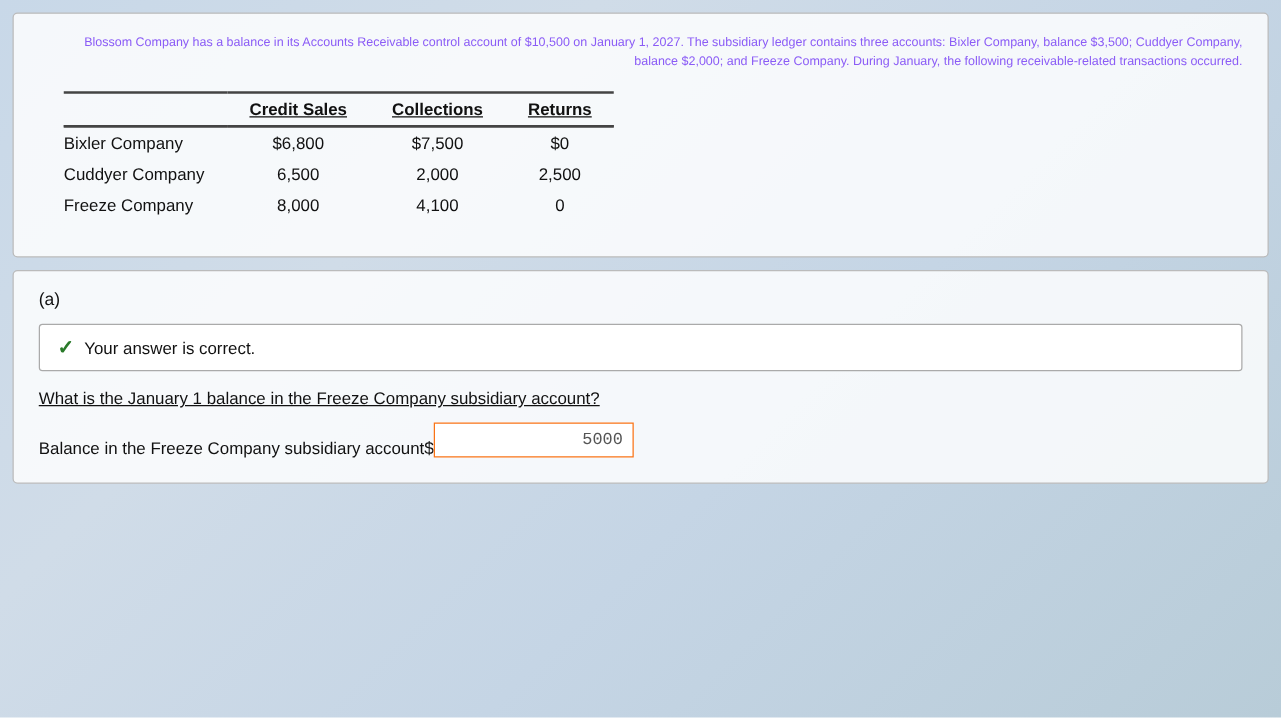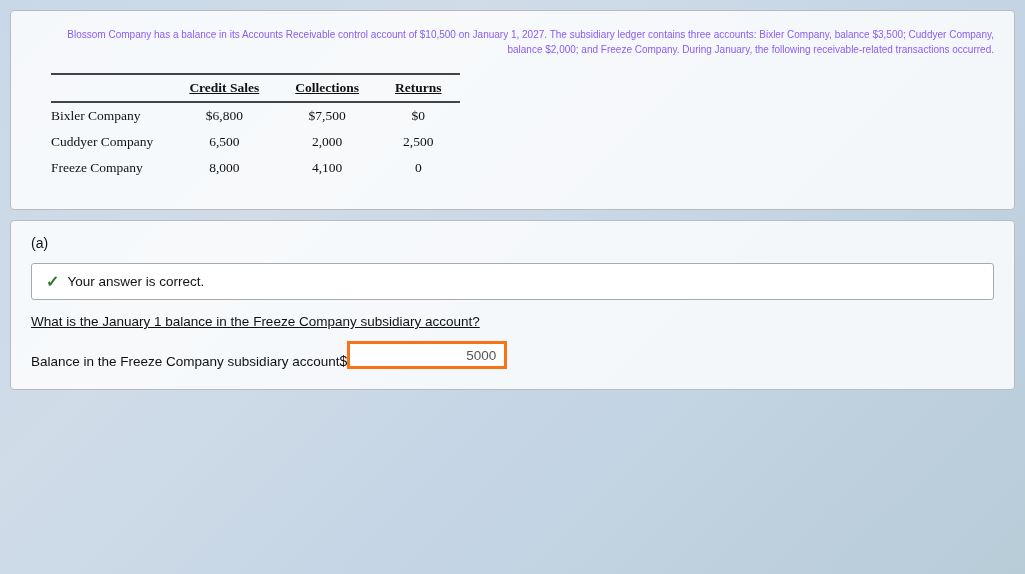--- a/index.html
+++ b/index.html
@@ -30,21 +30,20 @@
       font-size: 10px;
       line-height: 1.5;
       margin-bottom: 16px;
       color: #8b5cf6;
       text-align: right;
     }
 
     .data-table {
       border-collapse: collapse;
       margin: 0 0 8px 20px;
-      font-family: Liberation Serif, serif;
     }
 
     .data-table th, .data-table td {
       padding: 5px 18px;
       text-align: center;
       font-size: 13.5px;
     }
 
     .data-table th {
       font-weight: bold;
@@ -112,28 +111,29 @@
       align-items: flex-end;
       gap: 0;
       font-size: 13.5px;
     }
 
     .dollar-sign {
       font-size: 14px;
     }
 
     .answer-input {
-      border: 3px solid #f97316;
+      border: 1px solid #f97316;
       background: #fff;
       width: 160px;
       height: 28px;
       padding: 2px 8px;
       font-size: 13.5px;
       text-align: right;
       color: #555;
+      font-family: Liberation Mono, monospace;
     }
   </style>
 </head>
 <body>
 
 <div class="main-card">
   <p class="problem-text">Blossom Company has a balance in its Accounts Receivable control account of $10,500 on January 1, 2027. The subsidiary ledger contains three accounts: Bixler Company, balance $3,500; Cuddyer Company, balance $2,000; and Freeze Company. During January, the following receivable-related transactions occurred.</p>
 
   <table class="data-table">
     <thead>

